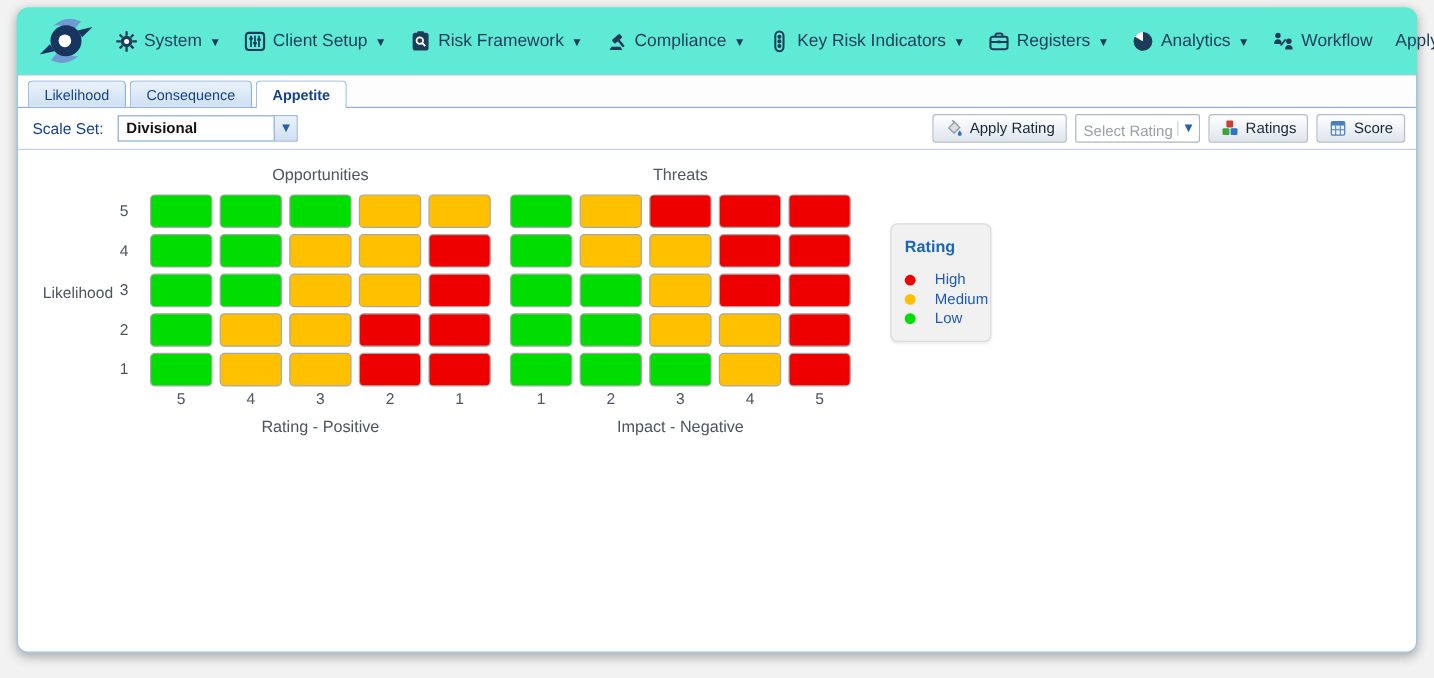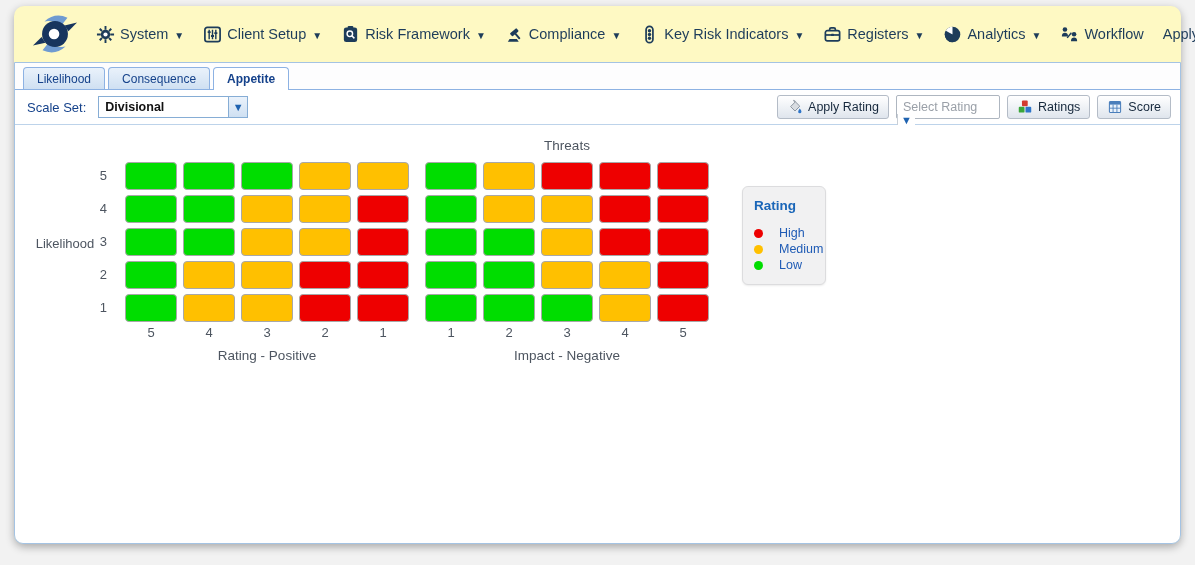--- a/index.html
+++ b/index.html
@@ -1,20 +1,20 @@
 <!DOCTYPE html>
 <html><head>
 <meta charset="utf-8">
 <style>
   * { margin:0; padding:0; box-sizing:border-box; }
   html,body { width:1195px; height:565px; }
   body { font-family:"Liberation Sans", sans-serif; background:#f2f2f2; }
   .page { position:relative; width:1195px; height:565px; overflow:hidden; }
   .card { position:absolute; left:14px; top:6px; width:1167px; height:538px;
-          background:#fef9c3; border-radius:10px; box-shadow:0 3px 9px rgba(0,0,0,.30); }
+          background:#5eead4; border-radius:10px; box-shadow:0 3px 9px rgba(0,0,0,.30); }
 
   
   .navbar { height:56px; display:flex; align-items:center; padding:0 26px 0 18px; }
   .logo { width:46px; height:46px; flex:0 0 auto; margin-right:18px; }
   .nav-items { display:flex; align-items:center; gap:19px; }
   .nav-item { display:flex; align-items:center; gap:5px; color:#1d3c5a; font-size:14.5px; cursor:pointer; white-space:nowrap; }
   .nav-item .icon { display:inline-flex; width:19px; height:19px; }
   .nav-item .icon svg { width:19px; height:19px; }
   .chev { font-size:10px; color:#1d3c5a; margin-left:1px; transform:translateY(1px); }
 
@@ -36,21 +36,21 @@
   .scale-label { color:#15428b; font-size:13px; margin:0 12px 0 4px; }
   .select-box { width:150px; height:22px; border:1px solid #86add5; display:flex; align-items:stretch; background:#fff; cursor:pointer; }
   .select-box .sel-text { flex:1; font-size:12.5px; color:#111; padding:3px 0 0 6px;font-weight:bold; }
   .sel-btn { width:19px; background:linear-gradient(#eaf2fb,#cfe0f2); border-left:1px solid #86add5;
              display:flex; align-items:center; justify-content:center; color:#1e62b0; font-size:11px; }
   .tb-right { margin-left:auto; display:flex; align-items:center; gap:7px; }
   .btn { height:24px; display:flex; align-items:center; gap:5px; padding:0 9px; font-size:12.5px; color:#17293d;
          background:linear-gradient(#ffffff,#dfe5ed); border:1px solid #b4bcc7; border-radius:3px; cursor:pointer; }
   .btn svg { width:16px; height:16px; }
   .select-rating { width:104px; height:24px; border:1px solid #aeb6c0; border-radius:2px; background:#fff;
-                   display:flex; align-items:flex-start; cursor:pointer;flex-direction:column; }
+                   display:flex; align-items:center; cursor:pointer; }
   .select-rating .sel-text { flex:1; font-size:12.5px; color:#9aa0a8; padding:4px 0 0 6px; white-space:nowrap; }
   .select-rating .sel-btn { background:#fff; border-left:1px solid #c9cfd6; color:#1e62b0; width:18px; }
 
   
   .content { position:relative; height:400px; background:#fff; }
   .m-title, .axis-label { position:absolute; width:284px; text-align:center; font-size:13.5px; color:#4d5560; }
   .cell { position:absolute; width:52px; height:28px; border:1px solid #a8a8a8; border-radius:4px; cursor:pointer; }
   .col-label { position:absolute; width:52px; text-align:center; font-size:13px; color:#4d5560; }
   .row-label { position:absolute; width:28px; text-align:right; font-size:13px; color:#4d5560; }
   .y-axis-label { position:absolute; width:88px; text-align:center; font-size:13px; color:#4d5560; }
@@ -245,20 +245,21 @@
               <div class="legend-item">
                 <span class="dot" style="background:#ffc000"></span>
                 <span class="legend-label">Medium</span>
               </div>
               <div class="legend-item">
                 <span class="dot" style="background:#00dd00"></span>
                 <span class="legend-label">Low</span>
               </div>
             </div>
         </div>
+      <div class="m-title" style="left: 110px; top: 13px;">Opportunities</div>
           <div class="cell" style="left: 110px; top: 37px; background: rgb(0, 221, 0);"></div>
           <div class="cell" style="left: 168px; top: 37px; background: rgb(0, 221, 0);"></div>
           <div class="cell" style="left: 226px; top: 37px; background: rgb(0, 221, 0);"></div>
           <div class="cell" style="left: 284px; top: 37px; background: rgb(255, 192, 0);"></div>
           <div class="cell" style="left: 342px; top: 37px; background: rgb(255, 192, 0);"></div>
           <div class="cell" style="left: 110px; top: 70px; background: rgb(0, 221, 0);"></div>
           <div class="cell" style="left: 168px; top: 70px; background: rgb(0, 221, 0);"></div>
           <div class="cell" style="left: 226px; top: 70px; background: rgb(255, 192, 0);"></div>
           <div class="cell" style="left: 284px; top: 70px; background: rgb(255, 192, 0);"></div>
           <div class="cell" style="left: 342px; top: 70px; background: rgb(238, 0, 0);"></div>

